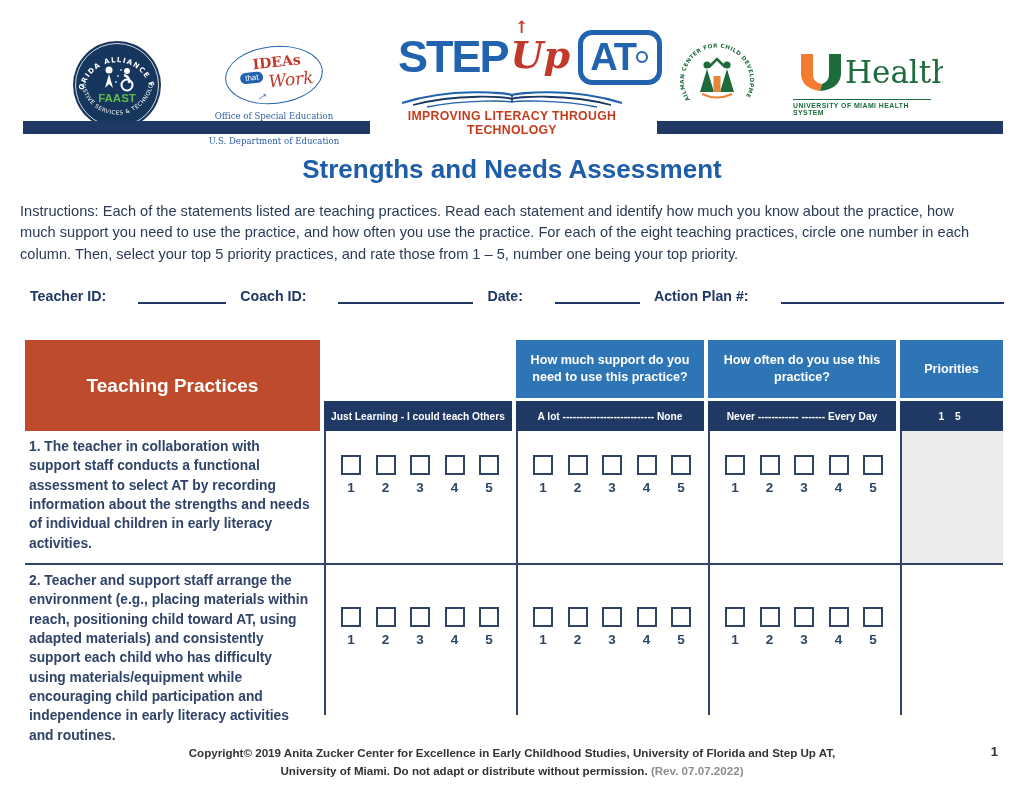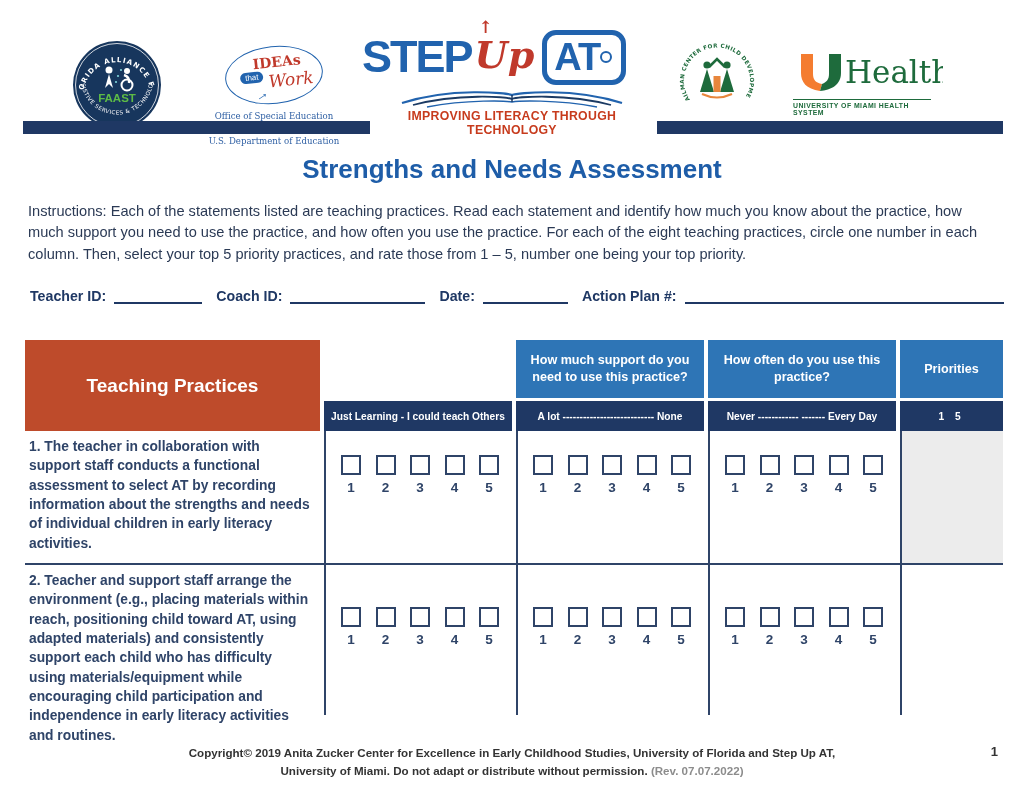--- a/index.html
+++ b/index.html
@@ -19,46 +19,46 @@
   .ideas-w1{position:absolute;top:7px;left:28px;font-family:"DejaVu Serif",serif;color:var(--logo-red);
             font-size:14px;font-weight:bold;}
   .ideas-w2{position:absolute;top:23px;left:14px;background:var(--logo-blue);color:#fff;font-size:8px;
             padding:1px 5px;border-radius:6px;}
   .ideas-w3{position:absolute;top:24px;left:42px;font-family:"DejaVu Serif",serif;color:var(--logo-red);
             font-size:17px;font-style:italic;}
   .ideas-arrow{position:absolute;top:38px;left:26px;color:var(--logo-blue);font-size:14px;font-weight:bold;
             transform:rotate(-28deg);}
   .ideas-cap{margin-top:6px;color:#2E5FA3;font-family:"DejaVu Serif",serif;font-size:8.6px;line-height:1.45;}
   .logo-stepup{position:absolute;left:50%;top:26px;transform:translateX(-50%);text-align:center;width:300px;}
-  .stepup-row{display:flex;align-items:center;justify-content:flex-start;height:62px;}
+  .stepup-row{display:flex;align-items:center;justify-content:flex-end;height:62px;}
   .stepup-step{font-size:45px;font-weight:bold;color:var(--logo-blue);letter-spacing:-2px;}
   .stepup-up{font-family:"DejaVu Serif",serif;font-style:italic;font-weight:bold;font-size:38px;
              color:var(--logo-red);position:relative;margin:0 3px;top:-3px;}
   .stepup-up .up-arrow{position:absolute;top:-15px;left:4px;font-size:17px;font-style:normal;}
   .tablet{display:inline-flex;align-items:center;border:5px solid var(--logo-blue);
           border-radius:14px;padding:1px 9px 1px 7px;margin-left:5px;}
   .tablet-at{font-size:38px;font-weight:bold;color:var(--logo-blue);letter-spacing:-1px;}
   .tablet-cam{width:8px;height:8px;border:2.5px solid var(--logo-blue);border-radius:50%;}
   .book-svg{display:block;margin:-4px auto 0;}
   .tagline{margin-top:1px;color:var(--tagline-red);font-weight:bold;font-size:12.3px;letter-spacing:.3px;}
   .logo-mailman{position:absolute;left:676px;top:36px;}
   .logo-uhealth{position:absolute;left:793px;top:52px;width:150px;text-align:left;}
   .uh-cap{margin-top:1px;color:var(--um-green);font-weight:bold;font-size:6.9px;letter-spacing:.45px;
           border-top:1px solid var(--um-green);padding-top:2px;width:138px;}
   .bar{position:absolute;top:121px;height:13px;background:var(--navy);}
   .bar-left{left:23px;width:347px;} .bar-right{left:657px;width:346px;}
 
   
   .doc-title{position:absolute;top:154px;left:0;width:100%;text-align:center;color:var(--title-blue);
              font-size:26px;font-weight:bold;}
-  .instructions{position:absolute;top:201px;left:28px;width:952px;color:#2B3A55;font-size:14.6px;
+  .instructions{position:absolute;top:201px;left:20px;width:952px;color:#2B3A55;font-size:14.6px;
              line-height:1.47;}
   .fields{position:absolute;top:288px;left:30px;right:20px;display:flex;align-items:flex-end;
           color:var(--navy);font-size:14.2px;font-weight:600;}
-  .field{display:flex;align-items:flex-end;margin-right:14px;}
+  .field{display:flex;align-items:flex-end;margin-right:14px;gap:24px;}
   .field:last-child{margin-right:0;flex:1;}
   .field-label{white-space:nowrap;}
   .field-line{display:inline-block;border-bottom:2px solid var(--navy);height:13px;margin-left:8px;}
   .fl-1{width:88px;}.fl-2{width:135px;}.fl-3{width:85px;}.fl-4{width:115px;}.fl-5{flex:1;min-width:90px;}
 
   
   .snatable{position:absolute;left:25px;top:340px;width:978px;display:grid;
             grid-template-columns:295px 188px 188px 188px 1fr;
             grid-template-rows:58px 3px 30px 132px 2px 150px;column-gap:4px;}
   .th-practices{grid-row:1/4;grid-column:1;background:var(--rust);color:#fff;display:flex;

